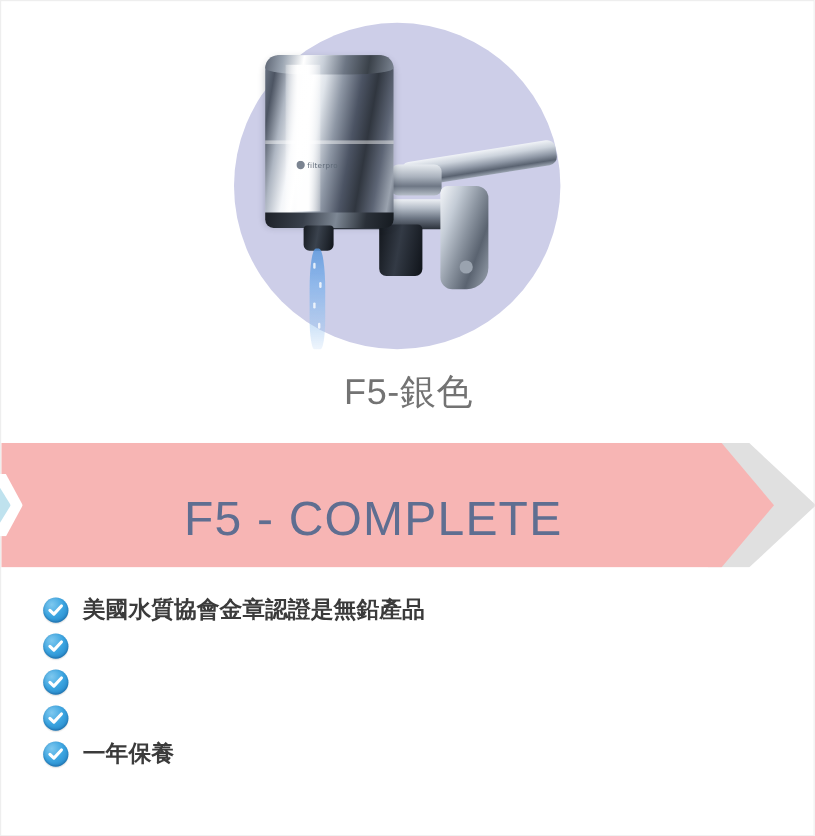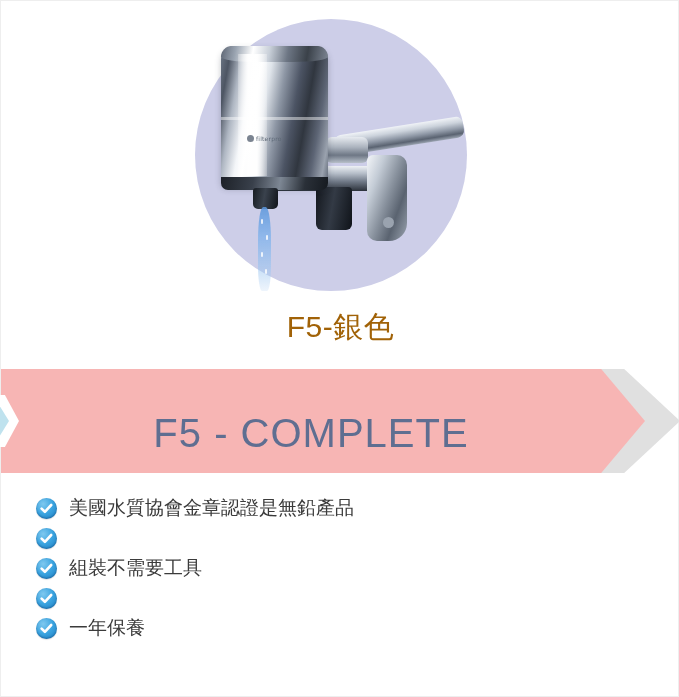--- a/index.html
+++ b/index.html
@@ -234,21 +234,21 @@
   }
 
   
   .caption {
     position: absolute;
     left: 0;
     top: 306px;
     width: 679px;
     text-align: center;
     font-size: 30px;
-    color: #a16207;
+    color: #737373;
     letter-spacing: 0.5px;
     font-family: "Liberation Sans", "DejaVu Sans", sans-serif;
   }
 
   
   .banner {
     position: absolute;
     left: 0;
     top: 368px;
     width: 679px;
@@ -304,20 +304,21 @@
     color: #5f6e91;
     font-family: "Liberation Sans", "DejaVu Sans", sans-serif;
   }
 
   
   .features {
     position: absolute;
     left: 0;
     top: 492px;
     width: 540px;
+    font-weight: bold;
   }
   .feature-row {
     display: flex;
     align-items: center;
     height: 30px;
     padding-left: 35px;
   }
   .check-icon {
     flex: 0 0 auto;
     width: 21px;
@@ -402,21 +403,20 @@
           </svg>
       </span>
     </div>
 
     <div class="feature-row">
       <span class="check-icon">
         <svg width="15" height="15" viewBox="0 0 15 15">
             <path d="M2.6 7.6 L5.9 10.8 L12.2 4.0" fill="none" stroke="#ffffff" stroke-width="2.6" stroke-linecap="round" stroke-linejoin="round"></path>
           </svg>
       </span>
-      <span class="feature-text">組裝不需要工具</span>
     </div>
 
     <div class="feature-row">
       <span class="check-icon">
         <svg width="15" height="15" viewBox="0 0 15 15">
             <path d="M2.6 7.6 L5.9 10.8 L12.2 4.0" fill="none" stroke="#ffffff" stroke-width="2.6" stroke-linecap="round" stroke-linejoin="round"></path>
           </svg>
       </span>
     </div>
 

